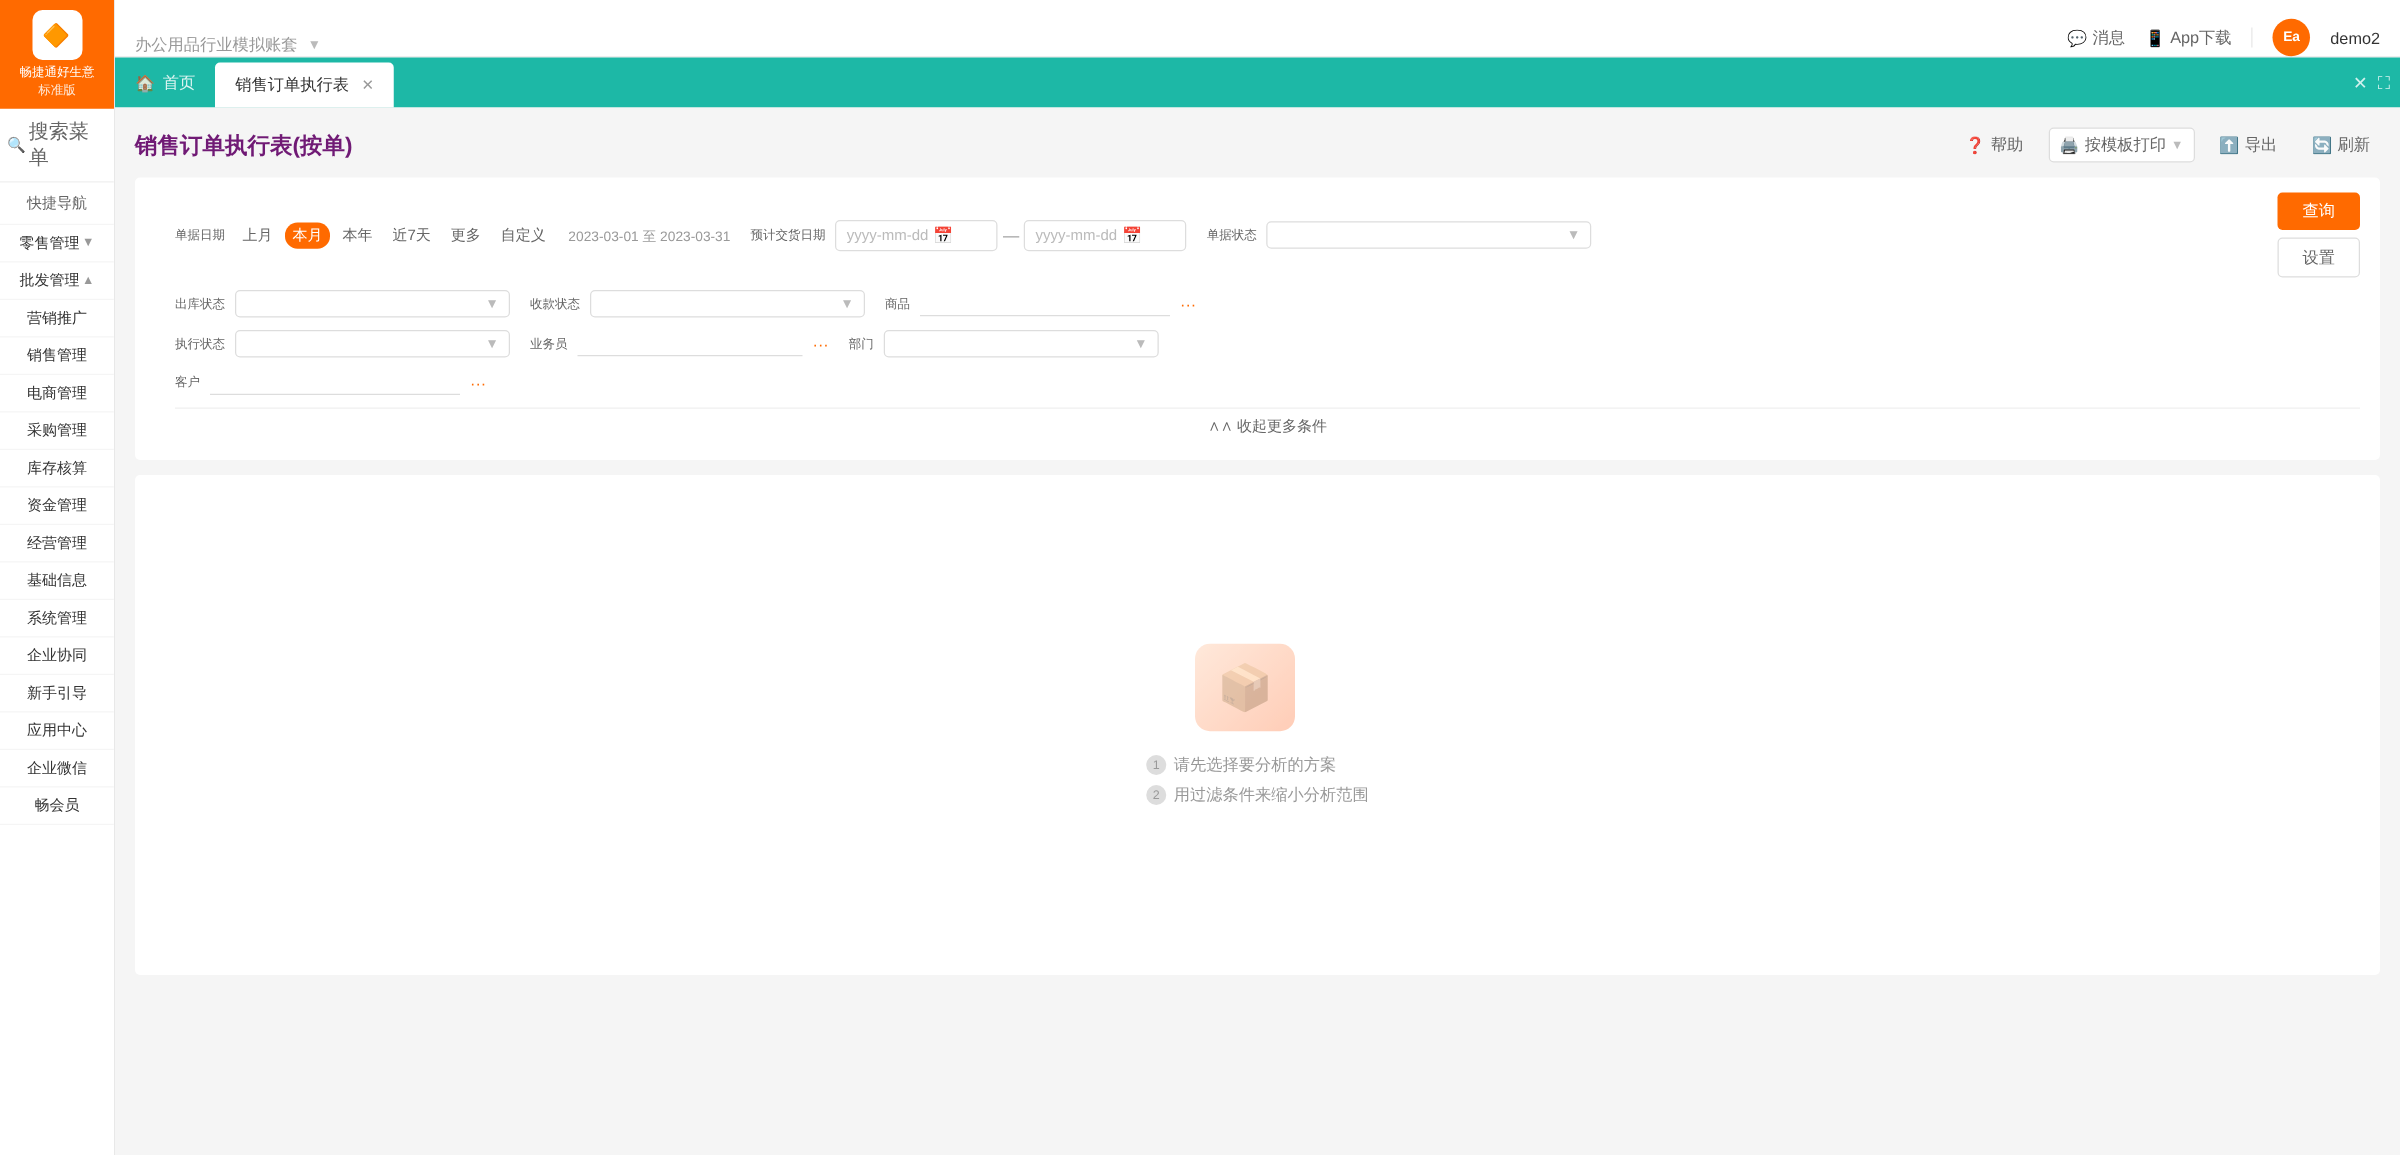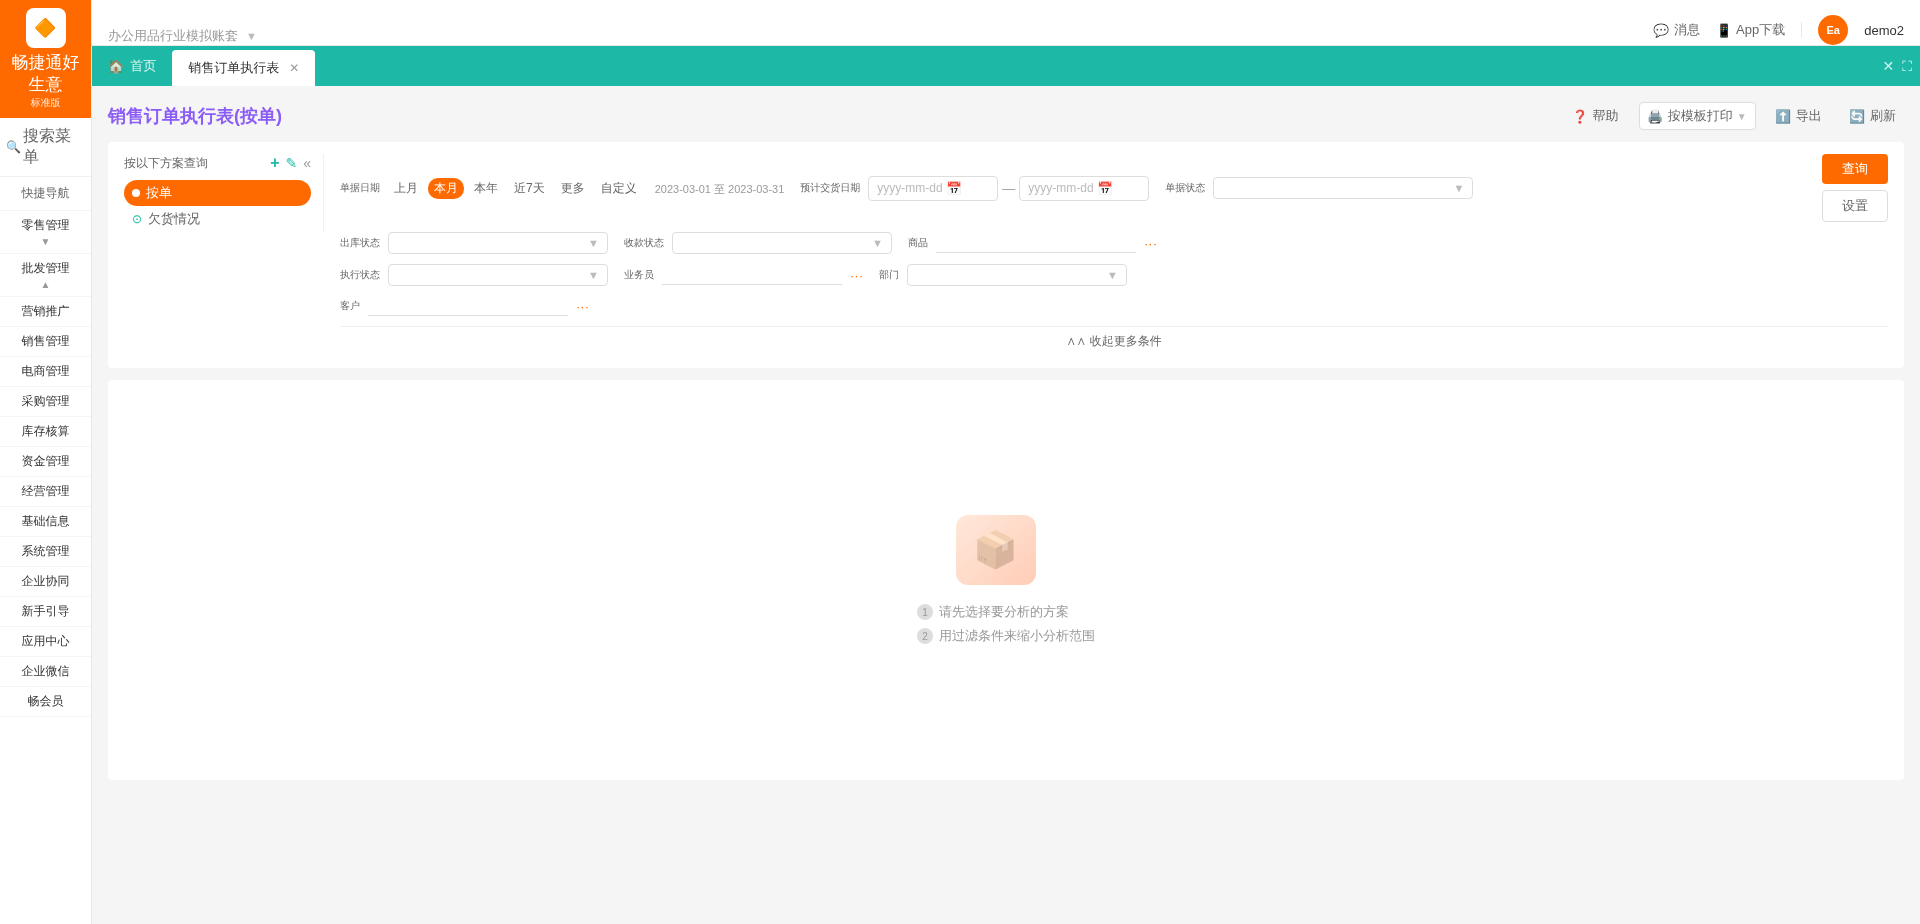--- a/index.html
+++ b/index.html
@@ -51,21 +51,21 @@
     }
     .sidebar-section {
       width: 100%; text-align: center;
       padding: 6px 4px;
       font-size: 12px;
       color: #333;
       cursor: pointer;
       border-bottom: 1px solid #f5f5f5;
       display: flex; flex-direction: column; align-items: center;
     }
-    .sidebar-section.has-arrow { flex-direction: column; justify-content: center; gap: 2px; }
+    .sidebar-section.has-arrow { flex-direction: row; justify-content: center; gap: 2px; }
     .sidebar-section .arrow { font-size: 10px; color: #999; }
 
     
     #main {
       flex: 1;
       display: flex;
       flex-direction: column;
       height: 924px;
       overflow: hidden;
     }
@@ -134,21 +134,21 @@
       background: #f5f5f5;
       padding: 16px;
     }
 
     
     .page-header {
       display: flex; align-items: center; justify-content: space-between;
       margin-bottom: 12px;
     }
     .page-title {
-      font-size: 18px; font-weight: bold; color: #8b5cf6;
+      font-size: 18px; font-weight: bold; color: #701a75;
     }
     .page-actions {
       display: flex; align-items: center; gap: 12px;
     }
     .page-action-btn {
       display: flex; align-items: center; gap: 4px;
       color: #666; font-size: 13px; cursor: pointer; padding: 4px 8px;
     }
     .page-action-btn .btn-icon { color: #ff6a00; }
     .btn-print {
@@ -317,21 +317,21 @@
     .divider { width: 1px; height: 16px; background: #e8e8e8; }
   </style>
 </head>
 <body>
 
 <div id="sidebar">
   <div class="sidebar-logo">
     <div class="logo-icon">
       <span>🔶</span>
     </div>
-    <div style="font-size:17px; text-align:center; line-height:1.3;">畅捷通好生意</div>
+    <div style="font-size:10px; text-align:center; line-height:1.3;">畅捷通好生意</div>
     <div style="font-size:10px; opacity:0.85;">标准版</div>
   </div>
 
   <div class="sidebar-search">
     <span>🔍</span>
     <span style="font-size:16px; margin-left:2px;">搜索菜单</span>
   </div>
 
   <div class="sidebar-nav-item">
     <div>快捷导航</div>
@@ -450,38 +450,20 @@
         <div class="page-action-btn">
           <span class="btn-icon">🔄</span>
           <span>刷新</span>
         </div>
       </div>
     </div>
 
     <div class="filter-panel">
       <div class="filter-section">
 
-        <div class="filter-left">
-          <div class="filter-left-header">
-            <span style="font-size:12px; color:#666;">按以下方案查询</span>
-            <div class="filter-left-actions">
-              <span class="filter-left-action" style="font-size:16px; font-weight:bold; color:#1db8a6; cursor:pointer;">+</span>
-              <span class="filter-left-action" style="color:#1db8a6; font-size:14px;">✎</span>
-              <span class="filter-left-action" style="color:#999; font-size:14px;">«</span>
-            </div>
-          </div>
-          <div class="filter-left-item active">
-            <span class="item-dot"></span>
-            <span>按单</span>
-          </div>
-          <div class="filter-left-item">
-            <span style="color:#1db8a6; font-size:12px;">⊙</span>
-            <span>欠货情况</span>
-          </div>
-        </div>
 
         <div class="filter-right">
 
           <div class="filter-row">
             <div class="filter-field">
               <span class="filter-label">单据日期</span>
               <div class="date-tabs">
                 <span class="date-tab">上月</span>
                 <span class="date-tab active">本月</span>
                 <span class="date-tab">本年</span>

